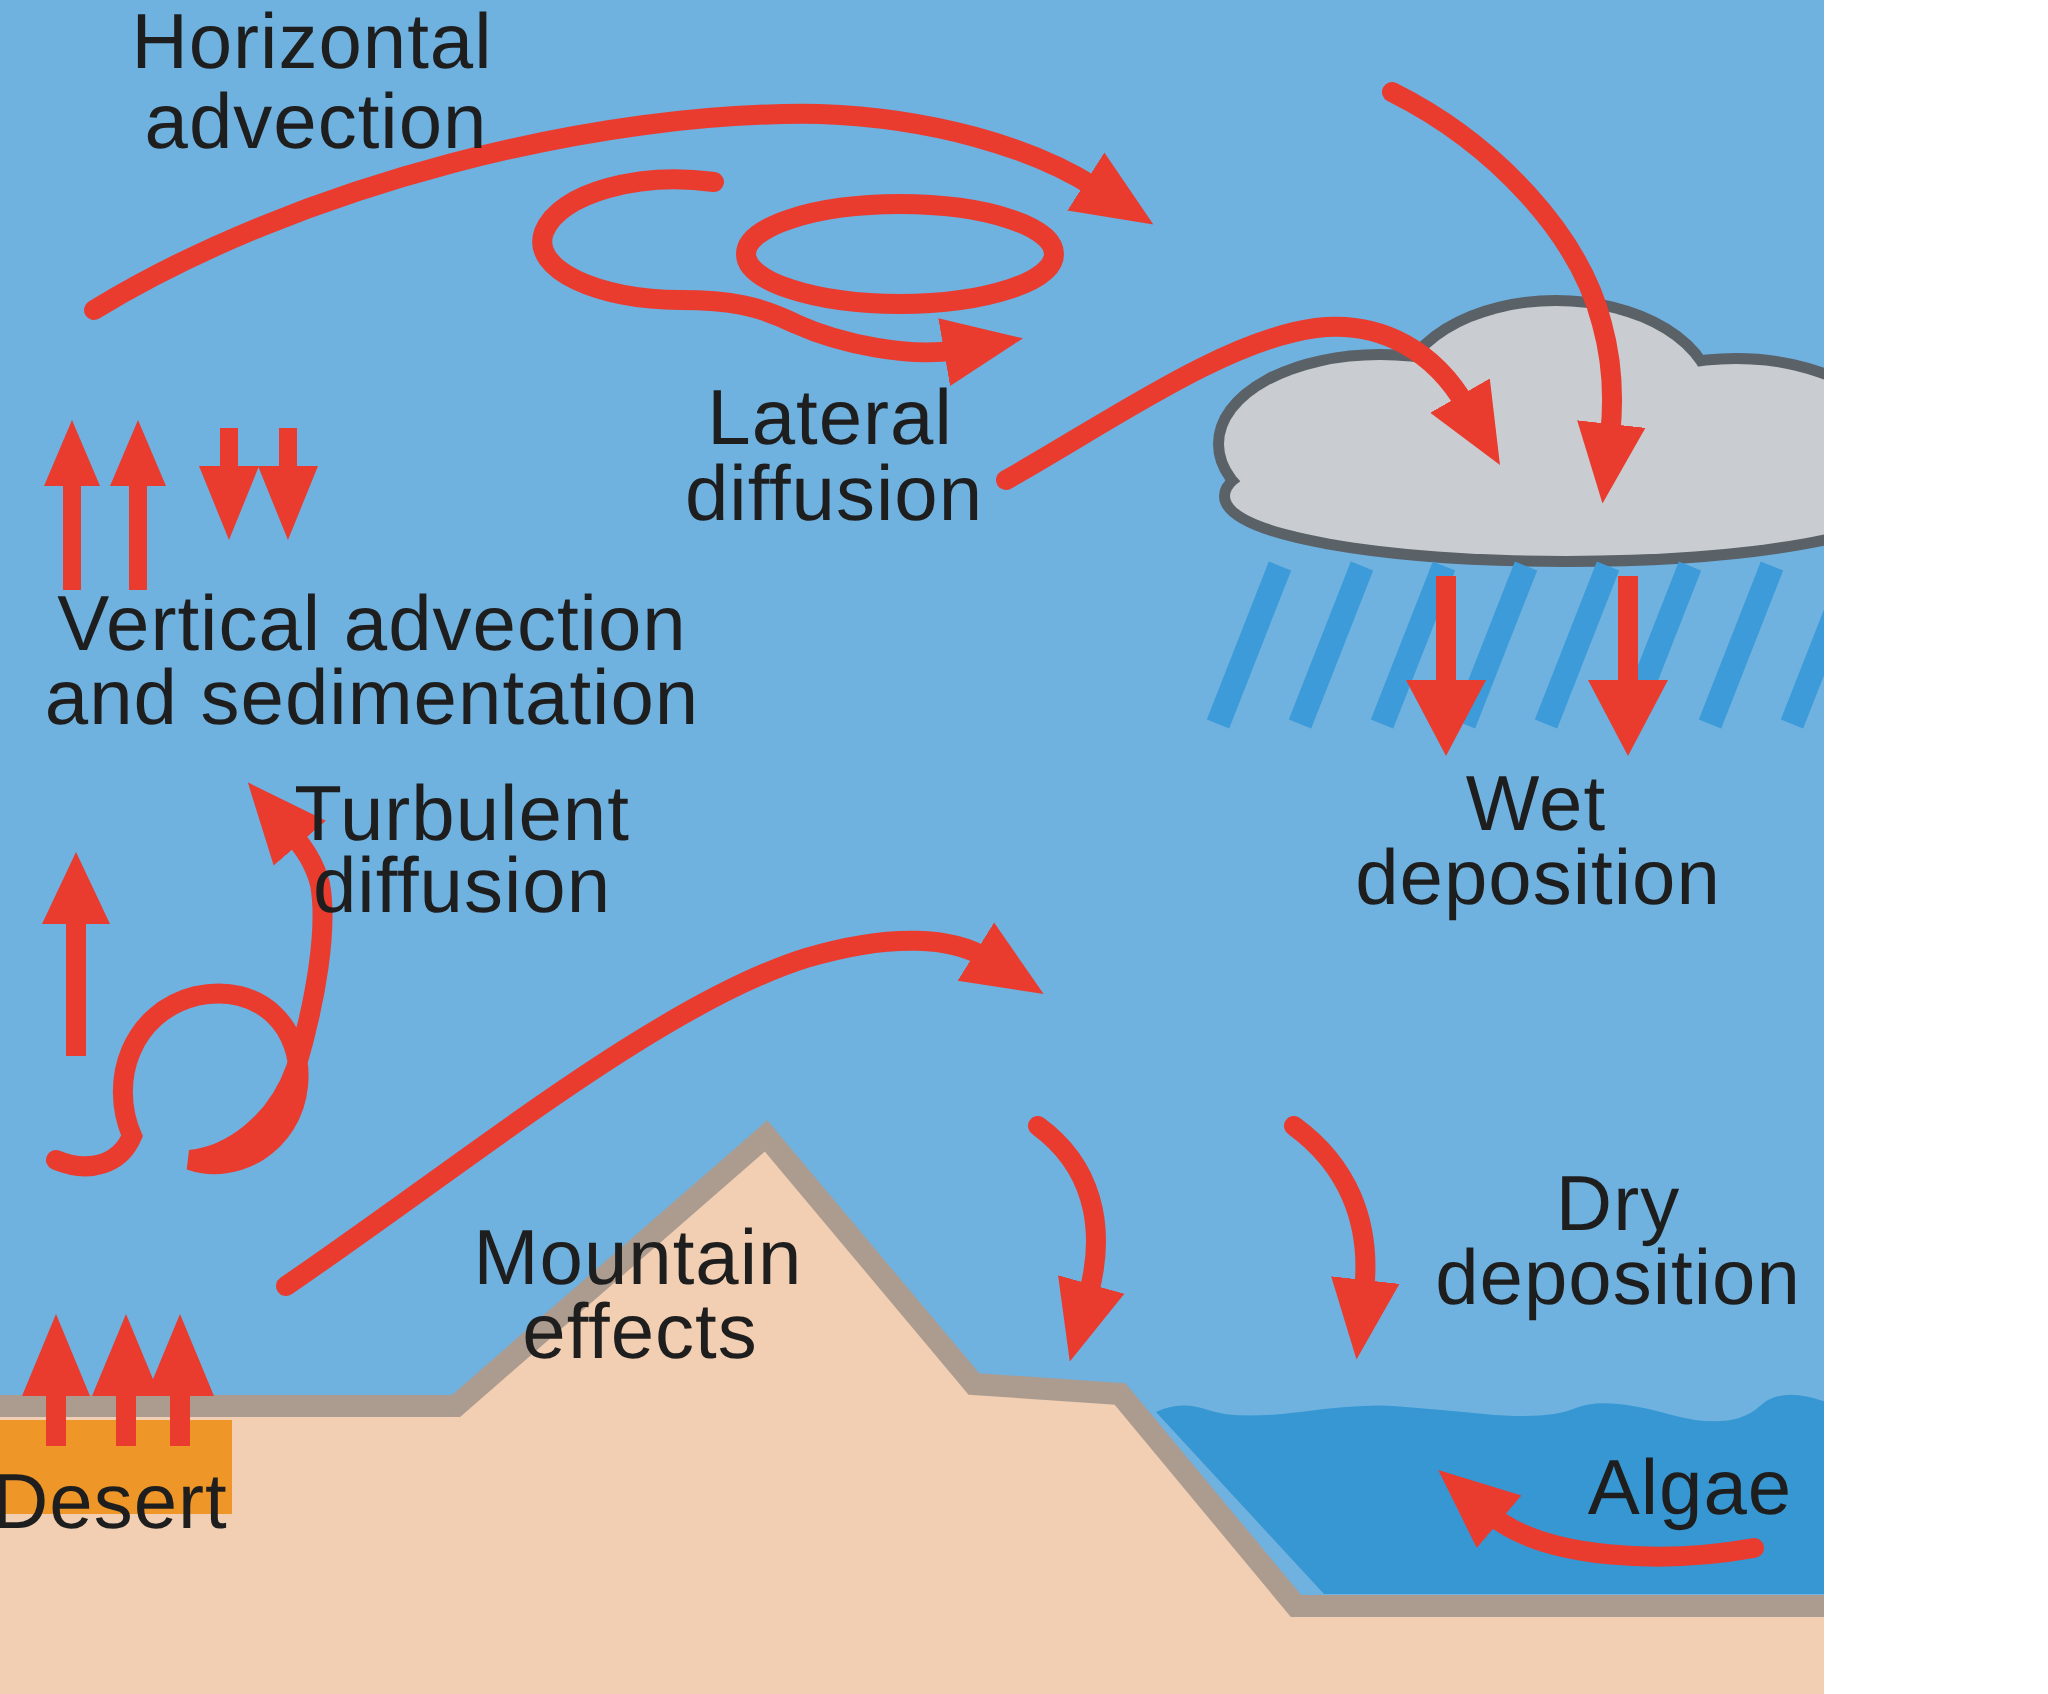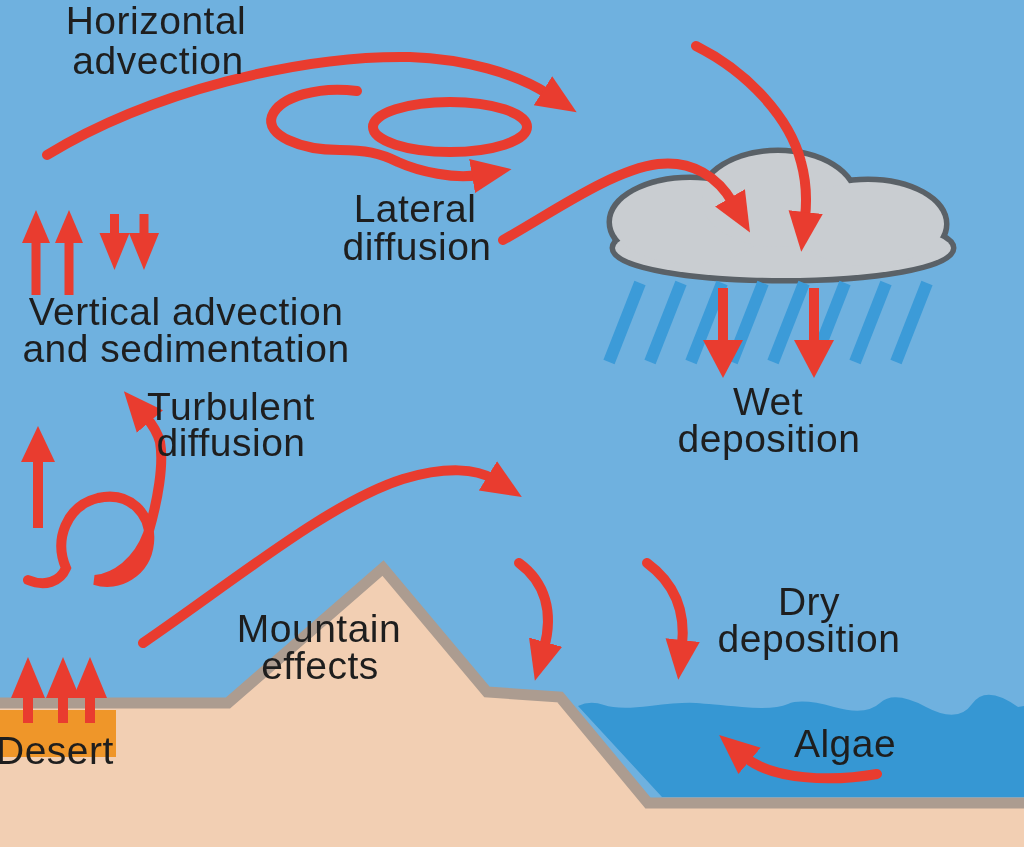--- a/index.html
+++ b/index.html
@@ -2,21 +2,21 @@
 <html style="--sky: #6FB1DF; --water: #3697D3; --rain: #3C9BD8; --land: #F2CFB3; --terrain_border: #AC9C90; --desert: #EF9629; --cloud_fill: #C9CDD1; --cloud_outline: #5A6167; --arrow_red: #E93C2F; --text: #1E1E1E;"><head>
 <meta charset="utf-8">
 <style>
   :root{
     --sky:#6FB1DF; --water:#3697D3; --rain:#3C9BD8; --land:#F2CFB3;
     --terrain_border:#AC9C90; --desert:#EF9629; --cloud_fill:#C9CDD1;
     --cloud_outline:#5A6167; --arrow_red:#E93C2F; --text:#1E1E1E;
   }
   html,body{margin:0;padding:0;}
   .stage{
-    position:relative; width:1024px; height:847px; overflow:hidden;
+    position:relative; width:912px; height:847px; overflow:hidden;
     background:var(--sky,#6FB1DF);
     font-family:"Liberation Sans", sans-serif;
   }
   svg{display:block;}
   svg text{
     font-family:"Liberation Sans", sans-serif;
     font-size:39px; letter-spacing:0.5px; fill:var(--text,#1E1E1E);
   }
   .red-stroke{stroke:var(--arrow_red,#E93C2F); fill:none; stroke-width:10; stroke-linecap:round;}
   .red-fill{fill:var(--arrow_red,#E93C2F);}

